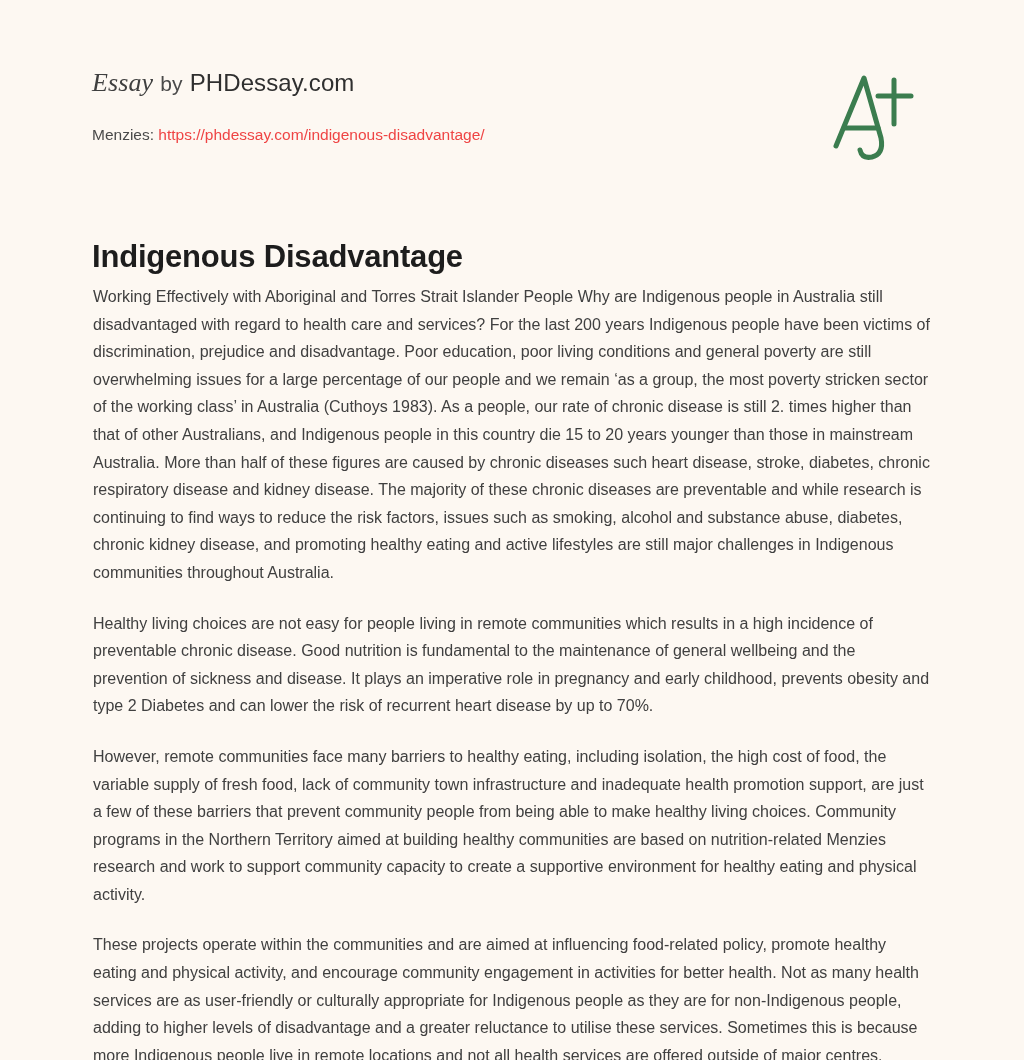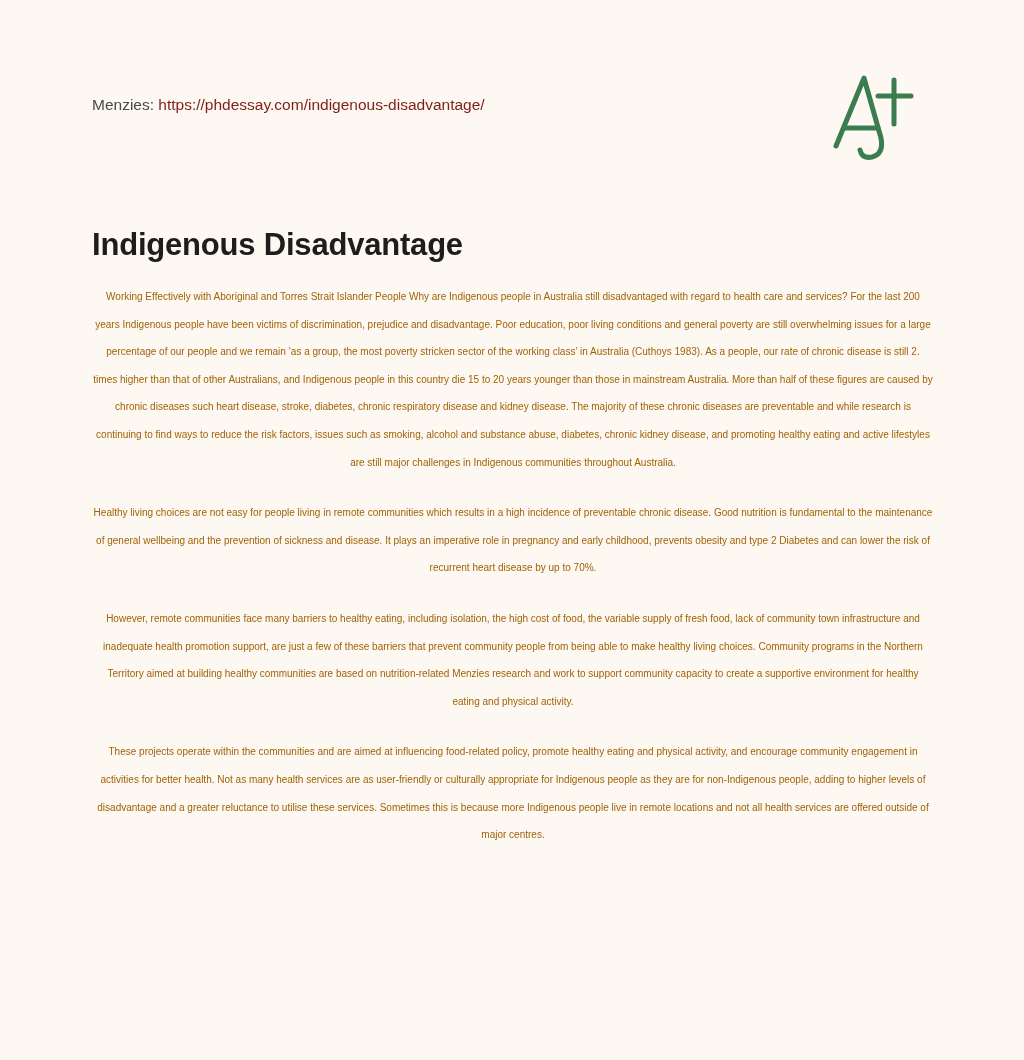--- a/index.html
+++ b/index.html
@@ -44,64 +44,69 @@
     font-size: 24px;
     color: #2f2f2f;
     font-weight: 400;
   }
   .source-line {
     margin-top: 28px;
     font-size: 15.5px;
     color: #4a4a4a;
   }
   .source-link {
-    color: #7f1d1d;
+    color: #ef4444;
     text-decoration: none;
     margin-top: 24px;
   }
   .logo {
     position: absolute;
     right: 96px;
     top: 62px;
     width: 110px;
     height: 110px;
   }
   .logo svg { display: block; }
 
   .title {
     position: absolute;
     left: 92px;
-    top: 206px;
+    top: 218px;
     font-size: 31px;
     font-weight: bold;
     color: #1d1d1d;
     letter-spacing: -0.2px;
     text-align: center;
   }
   .body-copy {
     position: absolute;
     left: 93px;
     top: 283px;
     width: 840px;
   }
   .body-copy p {
     margin: 0 0 23px 0;
-    font-size: 10px;
+    font-size: 16px;
     line-height: 27.6px;
-    color: #a16207;
-    text-align: center;
+    color: #404040;
+    text-align: left;
   }
   .body-copy p:last-child { margin-bottom: 0; }
 </style>
 </head>
 <body>
 
 <div class="page">
 
   <div class="header">
+    <div class="brand-line">
+      <span class="brand-essay">Essay</span>
+      <span class="brand-by">by</span>
+      <span class="brand-name">PHDessay.com</span>
+    </div>
     <div class="source-line">
       <span>Menzies:</span>
       <a class="source-link" href="#">https://phdessay.com/indigenous-disadvantage/</a>
     </div>
   </div>
 
   <div class="logo">
     <svg width="110" height="110" viewBox="0 0 110 110" xmlns="http://www.w3.org/2000/svg">
       <g fill="none" stroke="#3b7d4f" stroke-width="5" stroke-linecap="round" stroke-linejoin="round">
         <path d="M18 84 L46 16 L63 76 Q66 92 54 95 Q44 97 42 88"></path>

